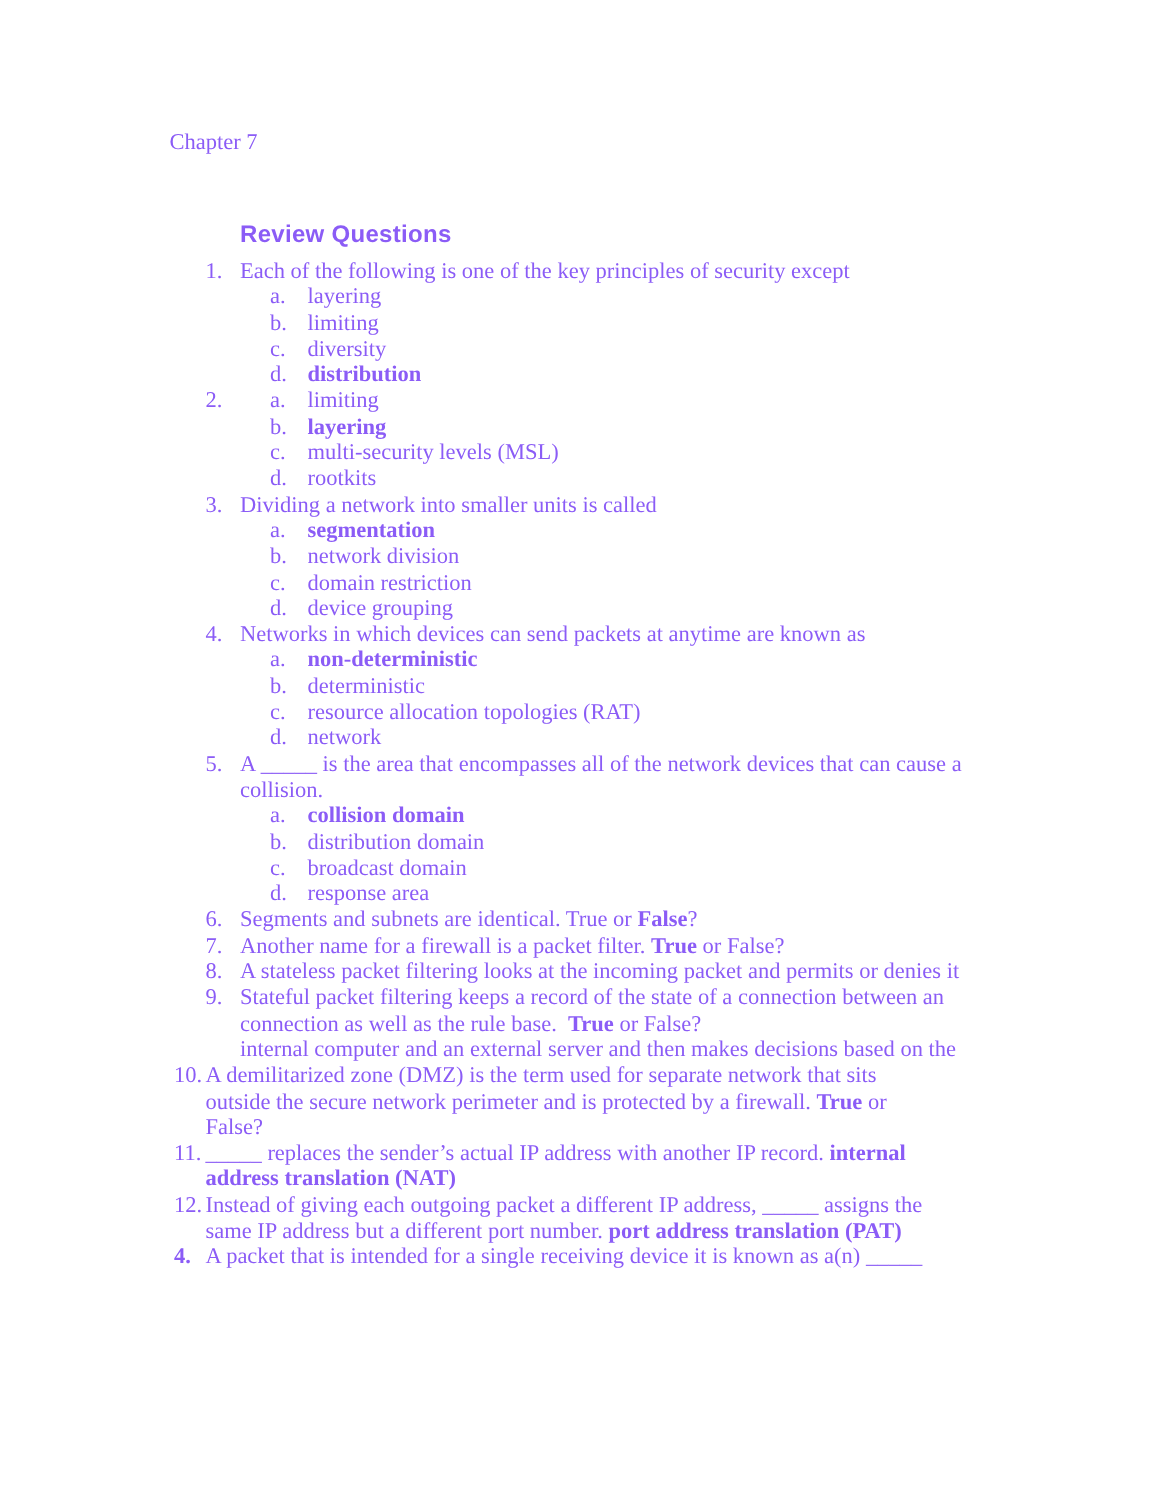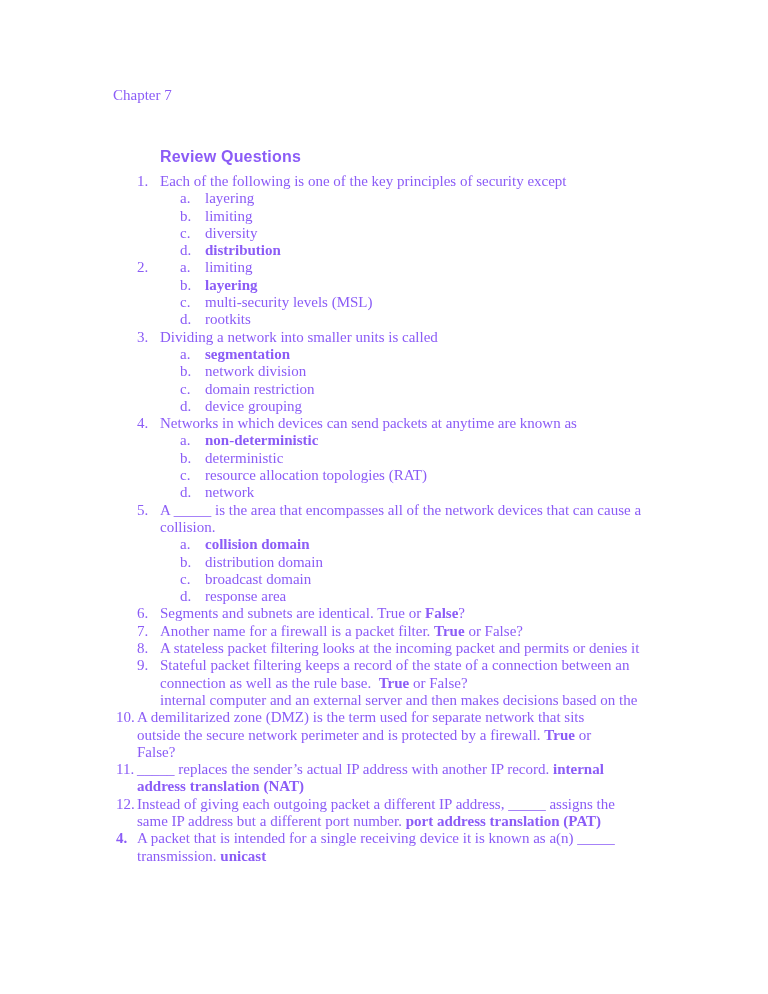--- a/index.html
+++ b/index.html
@@ -174,18 +174,17 @@
           <span class="qnum">12.</span>
           <div class="qbody">
             <div class="qline"><span>Instead of giving each outgoing packet a different IP address, _____ assigns the</span></div>
             <div class="qline"><span>same IP address but a different port number. </span><span class="b">port address translation (PAT)</span></div>
           </div>
         </div>
         <div class="q q2">
           <span class="qnum b">4.</span>
           <div class="qbody">
             <div class="qline"><span>A packet that is intended for a single receiving device it is known as a(n) _____</span></div>
-            <div class="qline"><span>transmission. </span><span class="b">unicast</span></div>
           </div>
         </div>
       </div>
   </div>
 </div>
 
 </body></html>

